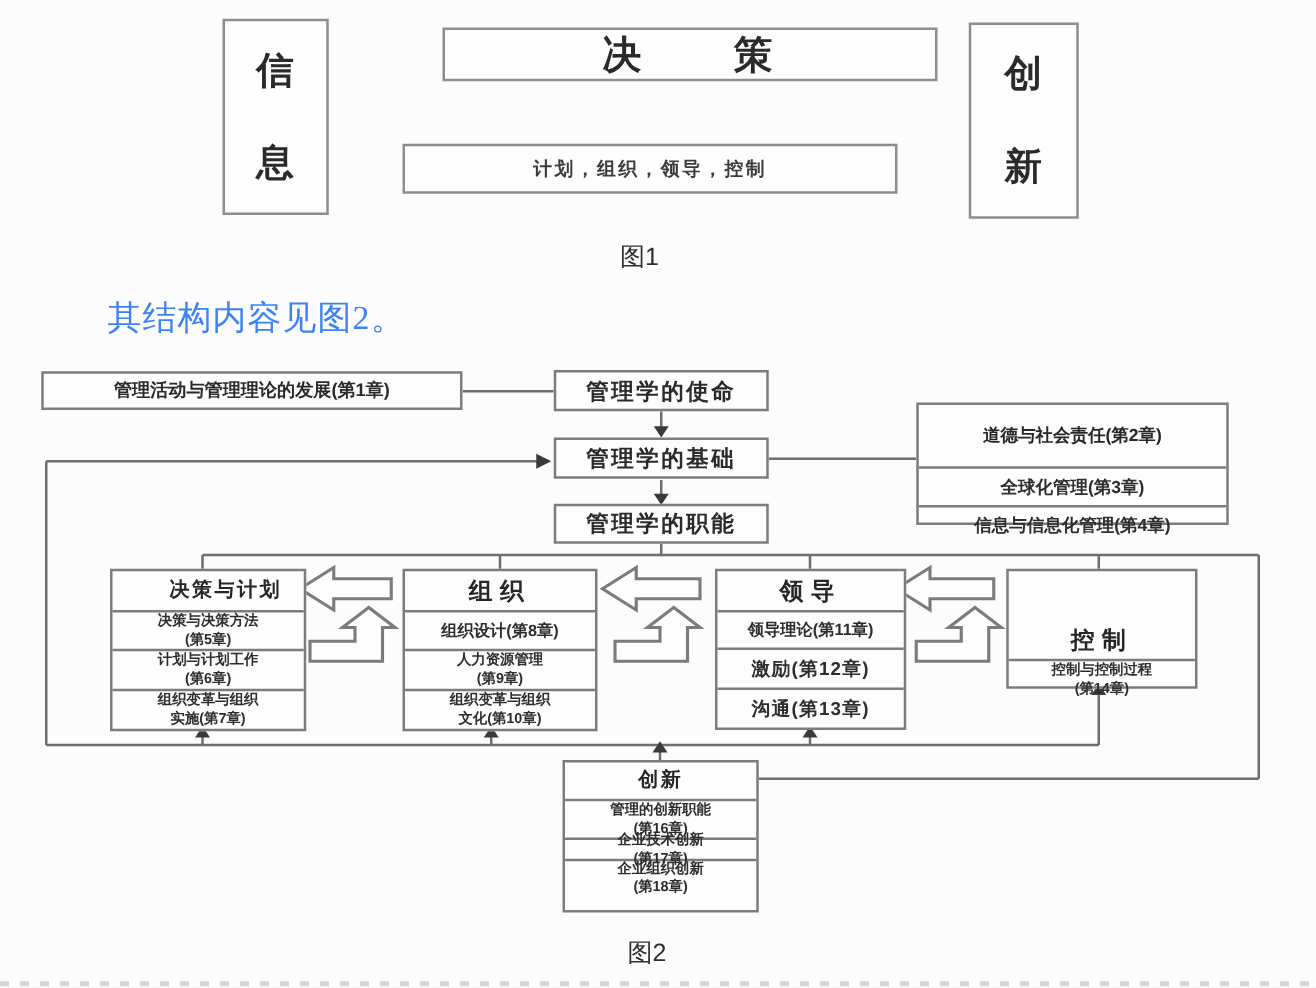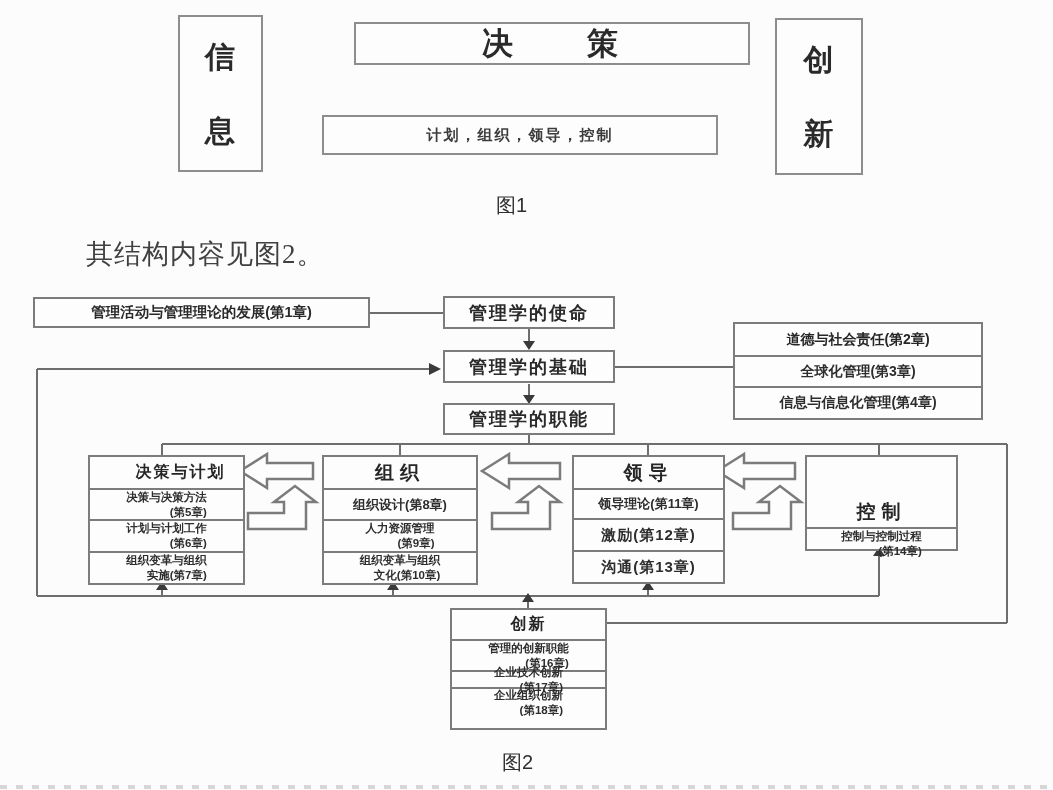--- a/index.html
+++ b/index.html
@@ -16,31 +16,31 @@
     display:flex; align-items:center; justify-content:center;
     text-align:center; font-weight:bold; color:#2a2a2a;
   }
   .f1box { border-color:#8d8d8d; }
   .vtext { white-space:pre-line; font-size:30px; line-height:74px; letter-spacing:1px; }
   .decision { font-size:31px; letter-spacing:4px;margin-left:32px; }
   .funcline { font-size:15px; font-weight:600; color:#3c3c3c; letter-spacing:2px; }
   .caption { position:absolute; font-size:20px; color:#2f2f2f; font-weight:normal; }
   .para {
     position:absolute; font-family:"Liberation Serif","DejaVu Serif",serif;
-    font-size:27px; color:#404040; letter-spacing:1px;
+    font-size:27px; color:#3b82f6; letter-spacing:1px;
   }
   .stack { position:absolute; box-sizing:border-box; border:2px solid #7c7c7c; background:#fdfdfd; }
   .stack .hd {
     box-sizing:border-box; display:flex; align-items:center; justify-content:center;
     font-weight:bold; text-align:center;
   }
   .stack .row {
     box-sizing:border-box; border-top:2px solid #7c7c7c;
     display:flex; align-items:center; justify-content:center;
-    text-align:right; white-space:pre-line; font-weight:bold; color:#2d2d2d;
+    text-align:center; white-space:pre-line; font-weight:bold; color:#2d2d2d;
   }
   .sm { font-size:11.5px; line-height:1.3; }
   .md { font-size:13px; }
   .lg1 { font-size:15px; letter-spacing:1px; }
   .hd-wide { font-size:19px; letter-spacing:6px; }
   .hd-n { font-size:16px; letter-spacing:2px; }
   .envrow { font-size:14px; }
   .remnant {
     position:absolute; left:0; top:785; width:1053px; height:4px;
     background:repeating-linear-gradient(90deg,#c2c2c2 0 7px,transparent 7px 16px);
@@ -112,21 +112,21 @@
 
   <div class="box" style="left:33px; top:297px; width:337px; height:31px; font-size:14.5px;">管理活动与管理理论的发展(第1章)</div>
 
   <div class="box" style="left:443px; top:296px; width:172px; height:33px; font-size:18px; letter-spacing:2px;">管理学的使命</div>
 
   <div class="box" style="left:443px; top:350px; width:172px; height:33px; font-size:18px; letter-spacing:2px;">管理学的基础</div>
 
   <div class="box" style="left:443px; top:403px; width:172px; height:32px; font-size:18px; letter-spacing:2px;">管理学的职能</div>
 
   <div class="stack" style="left:733px; top:322px; width:250px; height:98px;">
-    <div class="hd envrow" style="height:31px;">道德与社会责任(第2章)</div>
+    <div class="hd envrow" style="height:49px;">道德与社会责任(第2章)</div>
     <div class="row envrow" style="height:31px;">全球化管理(第3章)</div>
     <div class="row envrow" style="height:32px;">信息与信息化管理(第4章)</div>
   </div>
 
   <div class="stack" style="left:88px; top:455px; width:157px; height:130px;">
     <div class="hd hd-n" style="height:31px;margin-left:28px;">决策与计划</div>
     <div class="row sm" style="height:31px;">决策与决策方法
 (第5章)</div>
     <div class="row sm" style="height:32px;">计划与计划工作
 (第6章)</div>

